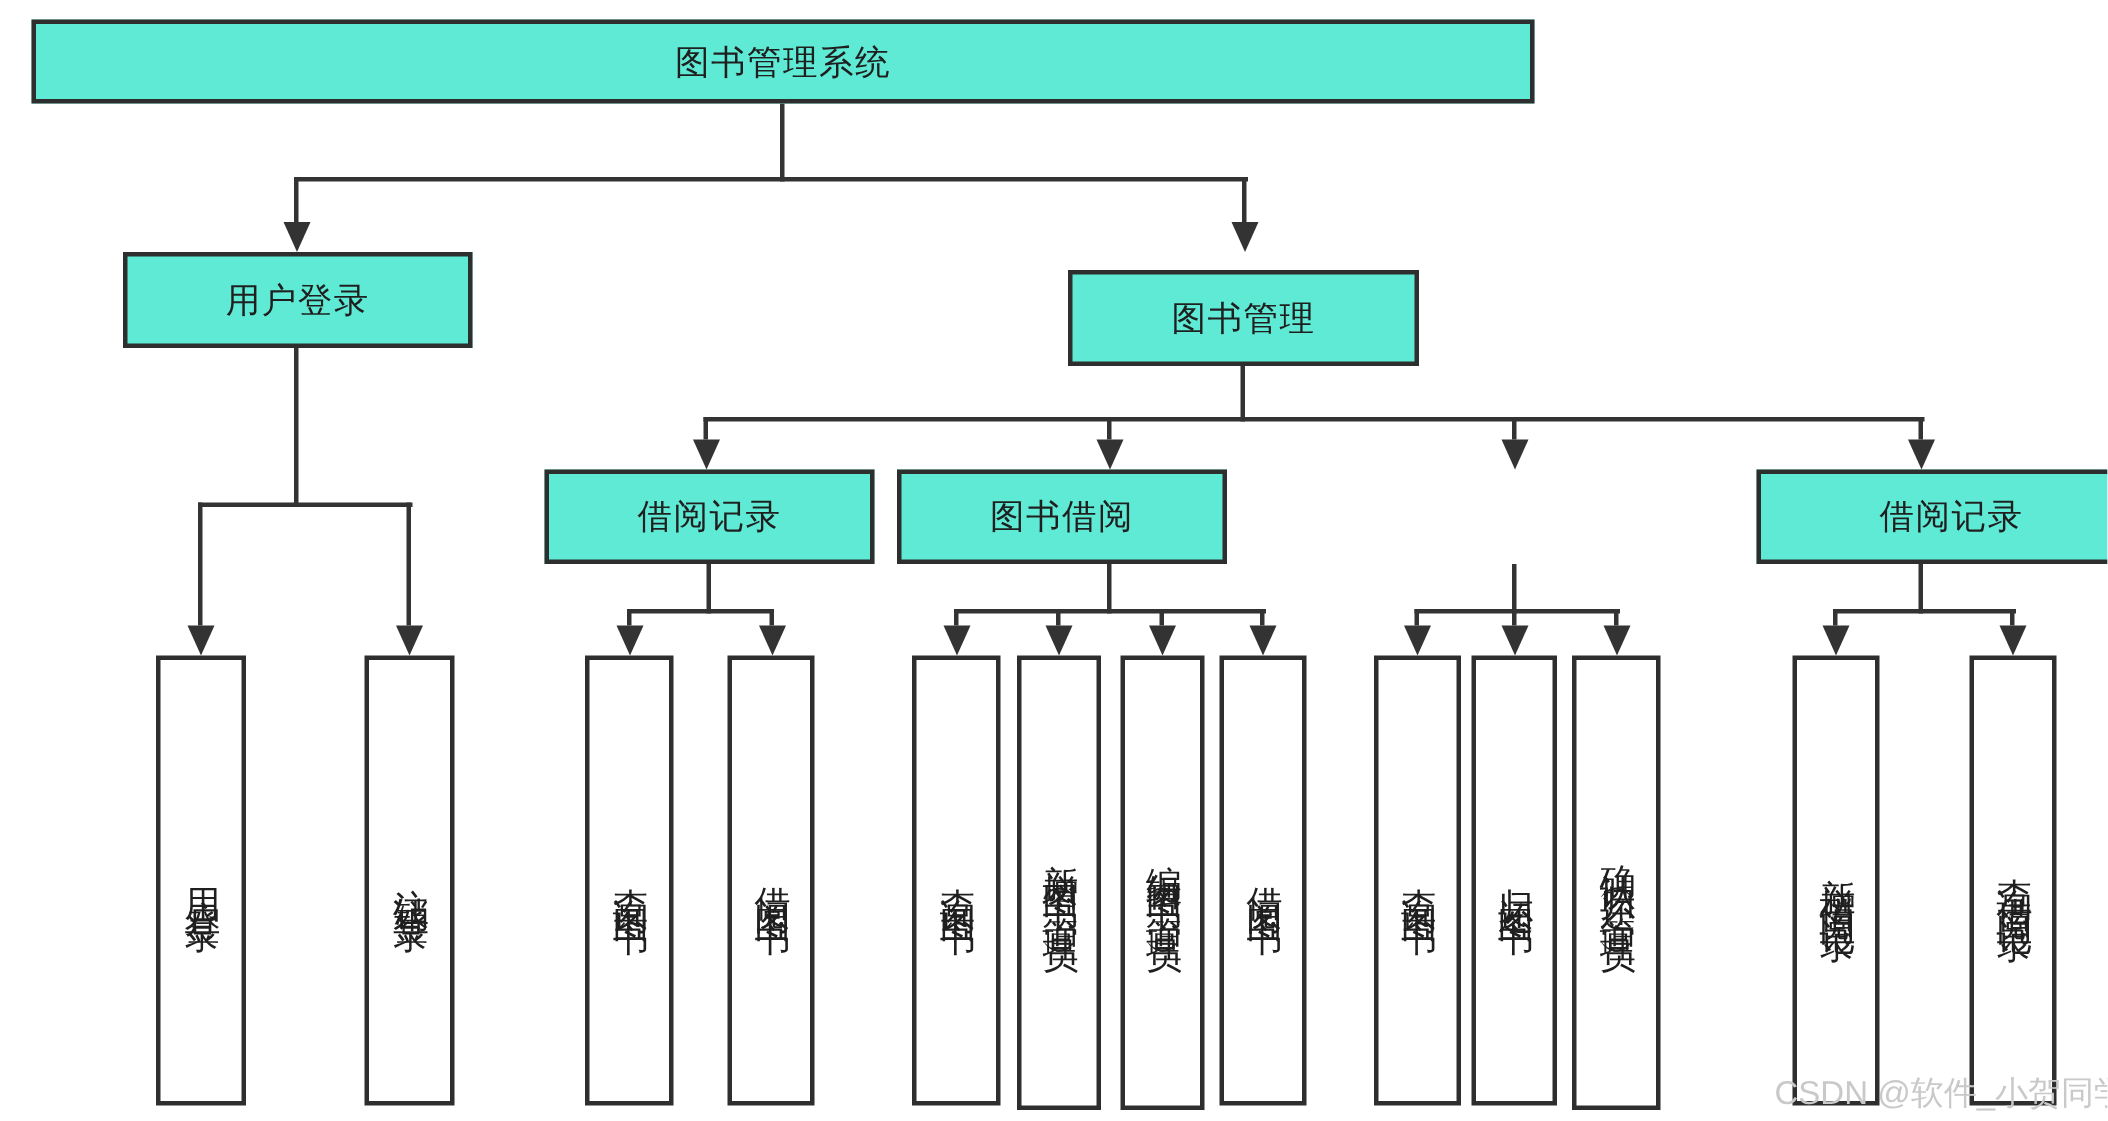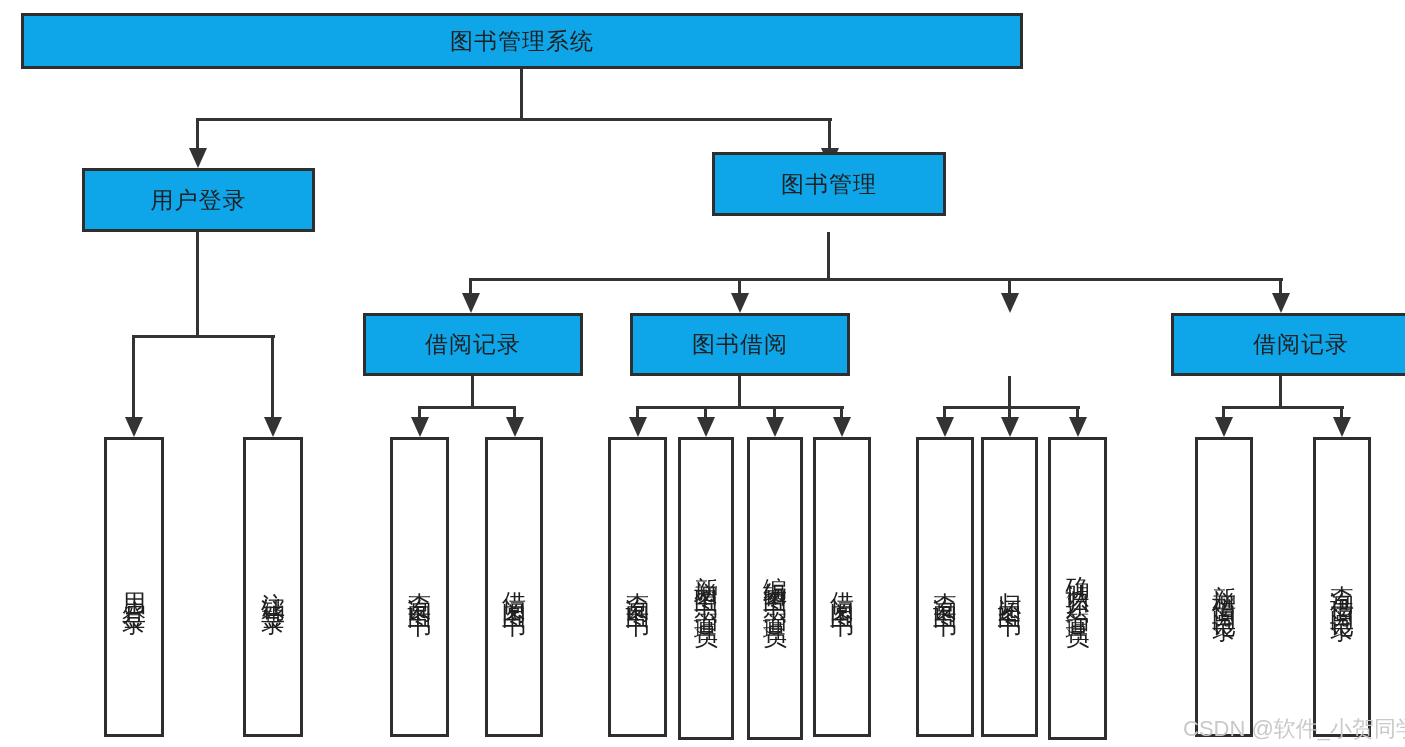--- a/index.html
+++ b/index.html
@@ -13,21 +13,21 @@
     width: 1405px;
     height: 747px;
     background: #ffffff;
     overflow: hidden;
   }
   
   .hbox {
     position: absolute;
     box-sizing: border-box;
     border: 3px solid #2e2e2e;
-    background: #0ea5e9;
+    background: #5eead4;
     display: flex;
     align-items: center;
     justify-content: center;
     font-size: 23px;
     color: #1f1f1f;
     letter-spacing: 1px;
     z-index: 2;
   }
   .vbox {
     position: absolute;
@@ -95,40 +95,40 @@
   </div>
 
   <div class="vl" style="left:520px; top:69px; height:52px;"></div>
   <div class="hl" style="left:196px; top:118px; width:636px;"></div>
   <div class="da" style="left:196px; top:118px; height:30px;"></div>
   <div class="da" style="left:828px; top:118px; height:30px;"></div>
 
   <div class="hbox" style="left:82px; top:168px; width:233px; height:64px;">
     <span>用户登录</span>
   </div>
-  <div class="hbox" style="left:712px; top:152px; width:234px; height:64px;">
+  <div class="hbox" style="left:712px; top:180px; width:234px; height:64px;">
     <span>图书管理</span>
   </div>
 
   <div class="vl" style="left:196px; top:232px; height:106px;"></div>
   <div class="hl" style="left:132px; top:335px; width:143px;"></div>
   <div class="da" style="left:132px; top:335px; height:82px;"></div>
   <div class="da" style="left:271px; top:335px; height:82px;"></div>
 
   <div class="vl" style="left:827px; top:232px; height:49px;"></div>
   <div class="hl" style="left:469px; top:278px; width:814px;"></div>
   <div class="da" style="left:469px; top:278px; height:15px;"></div>
   <div class="da" style="left:738px; top:278px; height:15px;"></div>
   <div class="da" style="left:1008px; top:278px; height:15px;"></div>
   <div class="da" style="left:1279px; top:278px; height:15px;"></div>
 
   <div class="hbox" style="left:363px; top:313px; width:220px; height:63px;">
     <span>借阅记录</span>
   </div>
-  <div class="hbox" style="left:630px; top:313px; width:220px; height:63px;">
+  <div class="hbox" style="left:598px; top:313px; width:220px; height:63px;">
     <span>图书借阅</span>
   </div>
   <div class="hbox" style="left:1171px; top:313px; width:260px; height:63px;">
     <span>借阅记录</span>
   </div>
 
   <div class="vl" style="left:471px; top:376px; height:33px;"></div>
   <div class="hl" style="left:418px; top:406px; width:98px;"></div>
   <div class="da" style="left:418px; top:406px; height:11px;"></div>
   <div class="da" style="left:513px; top:406px; height:11px;"></div>

